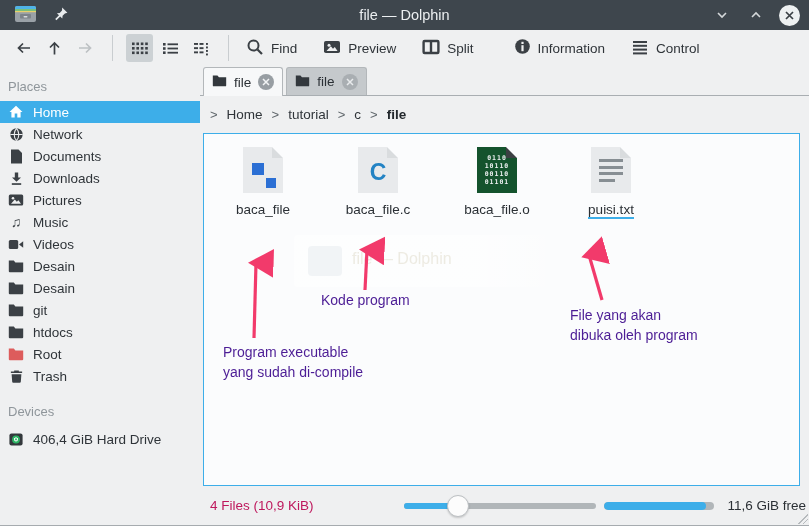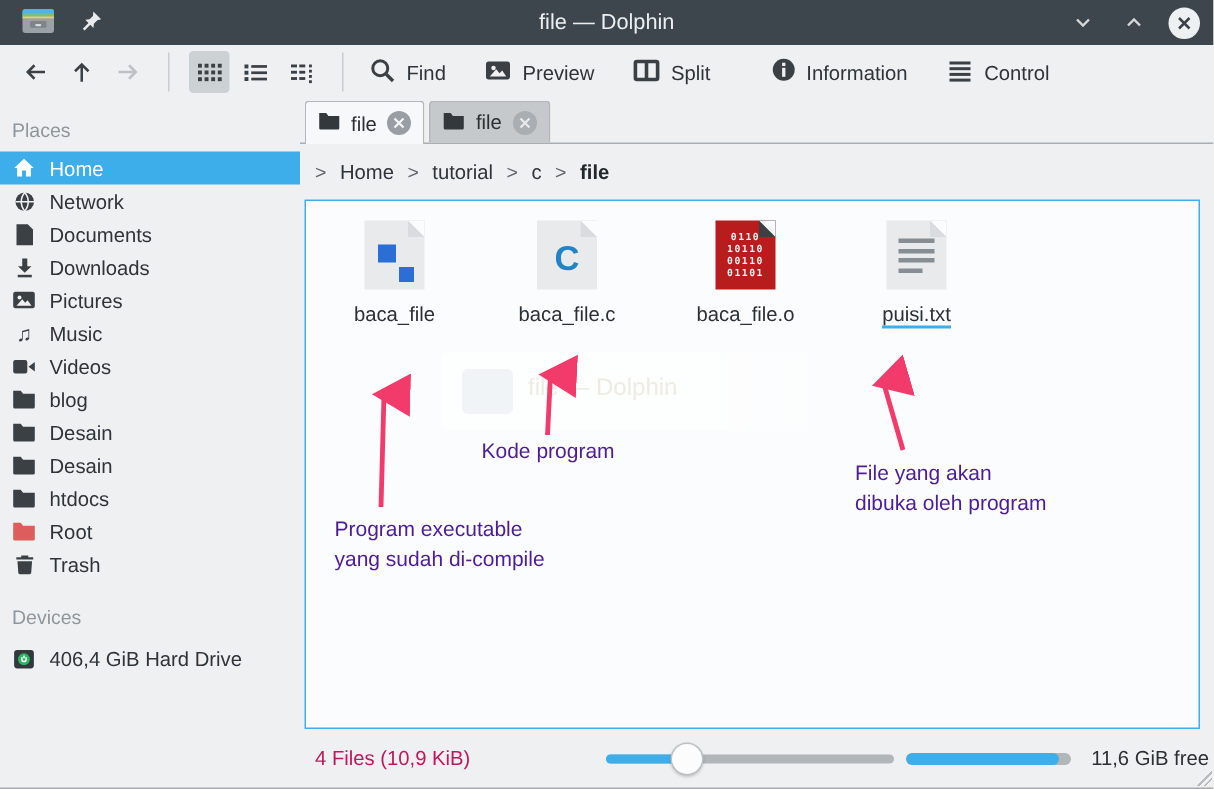--- a/index.html
+++ b/index.html
@@ -58,21 +58,21 @@
   .bc-sep { color:#5f666b; font-size:13px; }
   .bc-item { color:#2f3439; cursor:pointer; }
   .bc-current { font-weight:bold; color:#23282d; }
 
   
   .view { position:relative; flex:1; margin:1px 9px 0 3px; border:1px solid #3daee9; background:#fbfcfd; overflow:hidden; }
 
   .file-item { position:absolute; width:100px; top:13px; display:flex; flex-direction:column; align-items:center; cursor:pointer; }
   .page { position:relative; width:40px; height:46px; background:#e8eaec; }
   .page .cut { position:absolute; top:0; right:0; width:0; height:0; border-style:solid; border-width:0 11px 11px 0; border-color:#fbfcfd #fbfcfd #d9dcde transparent; }
-  .page.dark { background:#b91c1c; }
+  .page.dark { background:#14532d; }
   .page.dark .cut { border-color:#fbfcfd #fbfcfd #3c4043 transparent; }
   .fname { margin-top:9px; font-size:13.5px; color:#2b3035; white-space:nowrap; }
   .fname.hover { border-bottom:2px solid #3daee9; }
   .sq1 { position:absolute; left:9px; top:16px; width:12px; height:12px; background:#2b6fd4; }
   .sq2 { position:absolute; left:23px; top:31px; width:10px; height:10px; background:#2b6fd4; }
   .cglyph { position:absolute; left:0; right:0; top:12px; text-align:center; font-size:23px; font-weight:bold; color:#2383c4; }
   .binrows { position:absolute; left:0; right:0; top:7px; text-align:center; font-family:"DejaVu Sans Mono","Liberation Mono",monospace; font-size:6.5px; font-weight:bold; line-height:8px; color:#eef1f2; letter-spacing:1px; }
   .txtlines { position:absolute; left:8px; top:12px; }
   .txtlines div { height:3px; background:#878e93; margin-bottom:3.5px; }
 
@@ -318,47 +318,47 @@
       <div class="side-item">
         <span class="sicon">
           <svg width="16" height="13" viewBox="0 0 16 13">
               <rect x="0.8" y="2" width="9.4" height="9" rx="1.5" fill="#3b4045"></rect>
               <path d="M11 6.5 L15.2 3.3 V9.7 Z" fill="#3b4045"></path>
             </svg>
         </span>
         <span class="slabel">Videos</span>
       </div>
 
+
       <div class="side-item">
         <span class="sicon">
           <svg width="16" height="14" viewBox="0 0 16 14">
               <path d="M0.8 1.5 h5 l1.6 2 H15.2 V12.3 a1 1 0 0 1 -1 1 H1.8 a1 1 0 0 1 -1 -1 Z" fill="#3b4045"></path>
             </svg>
         </span>
-        <span class="slabel">blog</span>
+        <span class="slabel">Desain</span>
       </div>
 
       <div class="side-item">
         <span class="sicon">
           <svg width="16" height="14" viewBox="0 0 16 14">
               <path d="M0.8 1.5 h5 l1.6 2 H15.2 V12.3 a1 1 0 0 1 -1 1 H1.8 a1 1 0 0 1 -1 -1 Z" fill="#3b4045"></path>
             </svg>
         </span>
         <span class="slabel">Desain</span>
       </div>
 
       <div class="side-item">
         <span class="sicon">
           <svg width="16" height="14" viewBox="0 0 16 14">
               <path d="M0.8 1.5 h5 l1.6 2 H15.2 V12.3 a1 1 0 0 1 -1 1 H1.8 a1 1 0 0 1 -1 -1 Z" fill="#3b4045"></path>
             </svg>
         </span>
-        <span class="slabel">Desain</span>
-      </div>
-
+        <span class="slabel">git</span>
+      </div>
 
       <div class="side-item">
         <span class="sicon">
           <svg width="16" height="14" viewBox="0 0 16 14">
               <path d="M0.8 1.5 h5 l1.6 2 H15.2 V12.3 a1 1 0 0 1 -1 1 H1.8 a1 1 0 0 1 -1 -1 Z" fill="#3b4045"></path>
             </svg>
         </span>
         <span class="slabel">htdocs</span>
       </div>
 

